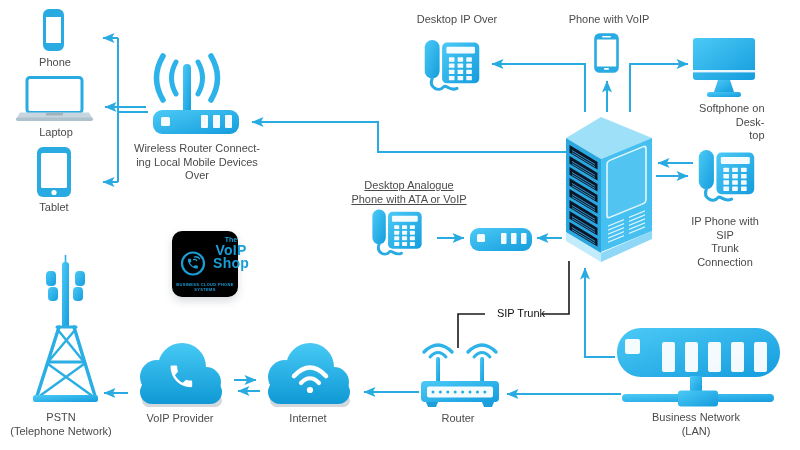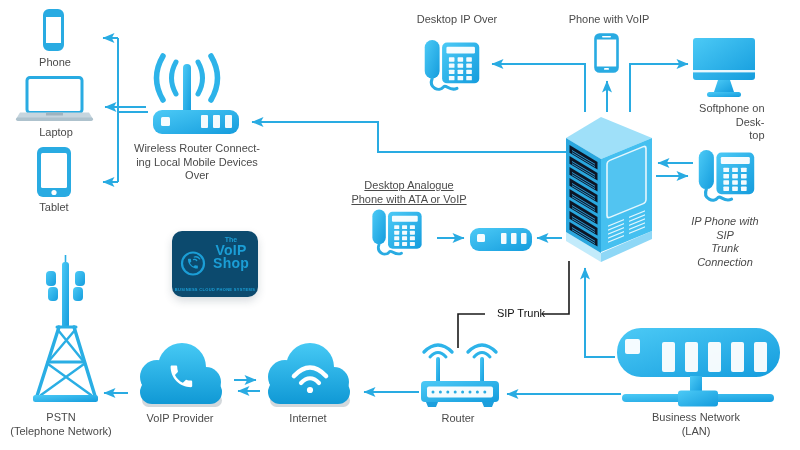--- a/index.html
+++ b/index.html
@@ -3,21 +3,21 @@
 <meta charset="utf-8">
 <style>
   html,body{margin:0;padding:0;background:#fff;}
   .stage{position:relative;width:800px;height:450px;background:#ffffff;overflow:hidden;
          font-family:"Liberation Sans",sans-serif;}
   .layer{position:absolute;left:0;top:0;}
   .lbl{position:absolute;font-size:11px;line-height:13.5px;font-weight:500;color:#4a4a4a;
        text-align:center;white-space:pre-line;transform:translateX(-50%);}
   .lbl.dark{color:#111111;font-weight:400;}
   
-  .logo{position:absolute;left:172px;top:231px;width:86px;height:66px;background:#0c4a6e;
+  .logo{position:absolute;left:172px;top:231px;width:66px;height:66px;background:#000000;
         border-radius:10px;box-shadow:0 4px 9px rgba(40,60,80,.18);}
   .logo-icon{position:absolute;left:8px;top:19px;width:27px;height:27px;}
   .logo-text{position:absolute;left:38px;top:5px;color:#1b9ed6;text-align:center;width:42px;}
   .logo-the{display:block;font-size:7px;font-weight:700;line-height:8px;}
   .logo-word{display:block;font-size:14px;font-weight:700;line-height:13px;letter-spacing:.2px;}
   .logo-tagline{position:absolute;left:0;bottom:5px;width:100%;text-align:center;
         font-size:4px;letter-spacing:.32px;color:#1b9ed6;font-weight:700;}
 </style>
 </head>
 <body>
@@ -272,21 +272,21 @@
   <div class="lbl" style="left:55px;  top:56px;">Phone</div>
   <div class="lbl" style="left:56px;  top:126px;">Laptop</div>
   <div class="lbl" style="left:54px;  top:201px;">Tablet</div>
   <div class="lbl" style="left:197px; top:142px;">Wireless Router Connect-
 ing Local Mobile Devices
 Over</div>
   <div class="lbl" style="left:457px; top:13px;">Desktop IP Over</div>
   <div class="lbl" style="left:609px; top:13px;">Phone with VoIP</div>
   <div class="lbl" style="left:729px; top:102px;text-align:right;">Softphone on Desk-
 top</div>
-  <div class="lbl" style="left:725px; top:215px;font-style:italic;">IP Phone with SIP
+  <div class="lbl" style="left:725px; top:215px;">IP Phone with SIP
 Trunk Connection</div>
   <div class="lbl" style="left:409px; top:179px;text-decoration:underline;">Desktop Analogue
 Phone with ATA  or VoIP</div>
   <div class="lbl dark" style="left:513px; top:307px;margin-left:8px;">SIP Trunk</div>
   <div class="lbl" style="left:61px;  top:411px;">PSTN
 (Telephone Network)</div>
   <div class="lbl" style="left:180px; top:412px;">VoIP Provider</div>
   <div class="lbl" style="left:308px; top:412px;">Internet</div>
   <div class="lbl" style="left:458px; top:412px;">Router</div>
   <div class="lbl" style="left:696px; top:411px;">Business Network

